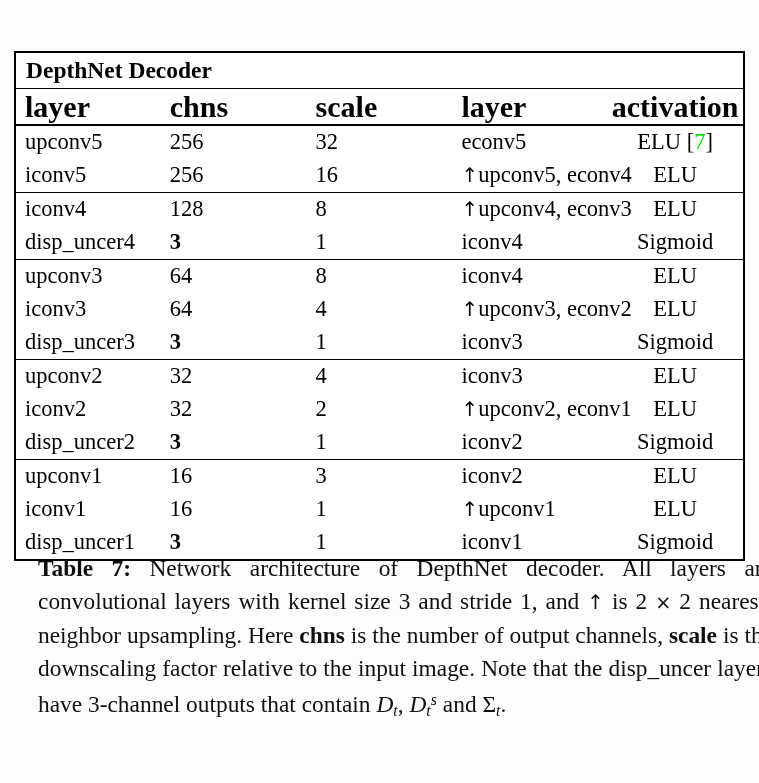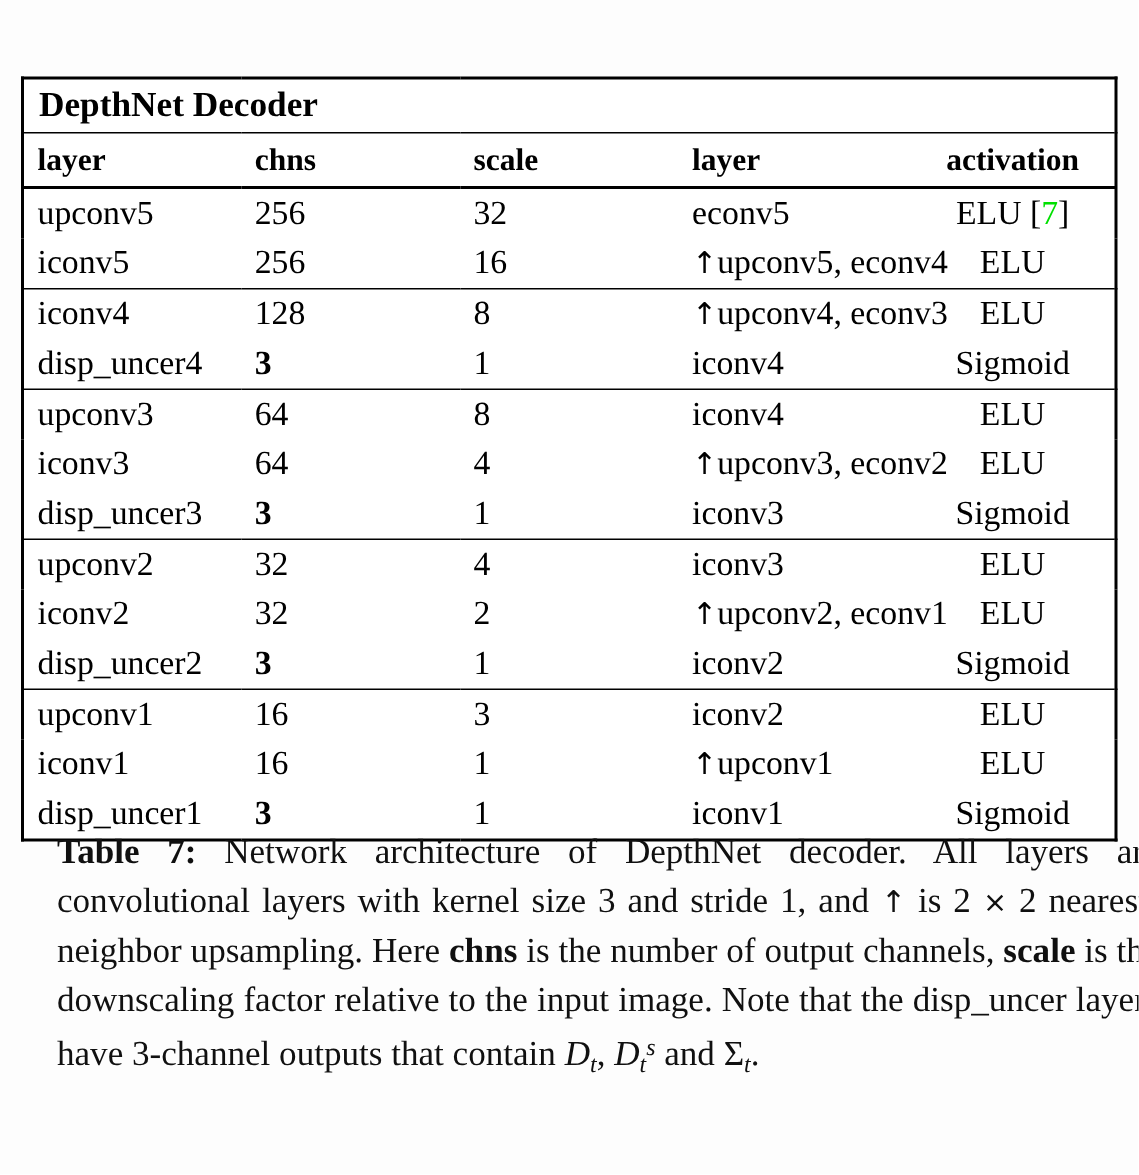--- a/index.html
+++ b/index.html
@@ -70,21 +70,21 @@
     height: 35px;
     font-weight: bold;
     font-size: 23.5px;
     border-bottom: 1.3px solid #000;
     border-right: 0;
     padding-left: 10px;
   }
 
   tr.head-row td {
     font-weight: bold;
-    font-size: 21px;
+    font-size: 30px;
     height: 35px;
     border-bottom: 2.2px solid #000;
   }
 
   tr.group-end td {
     border-bottom: 1.3px solid #000;
   }
 
   .bold3 { font-weight: bold; }
 

